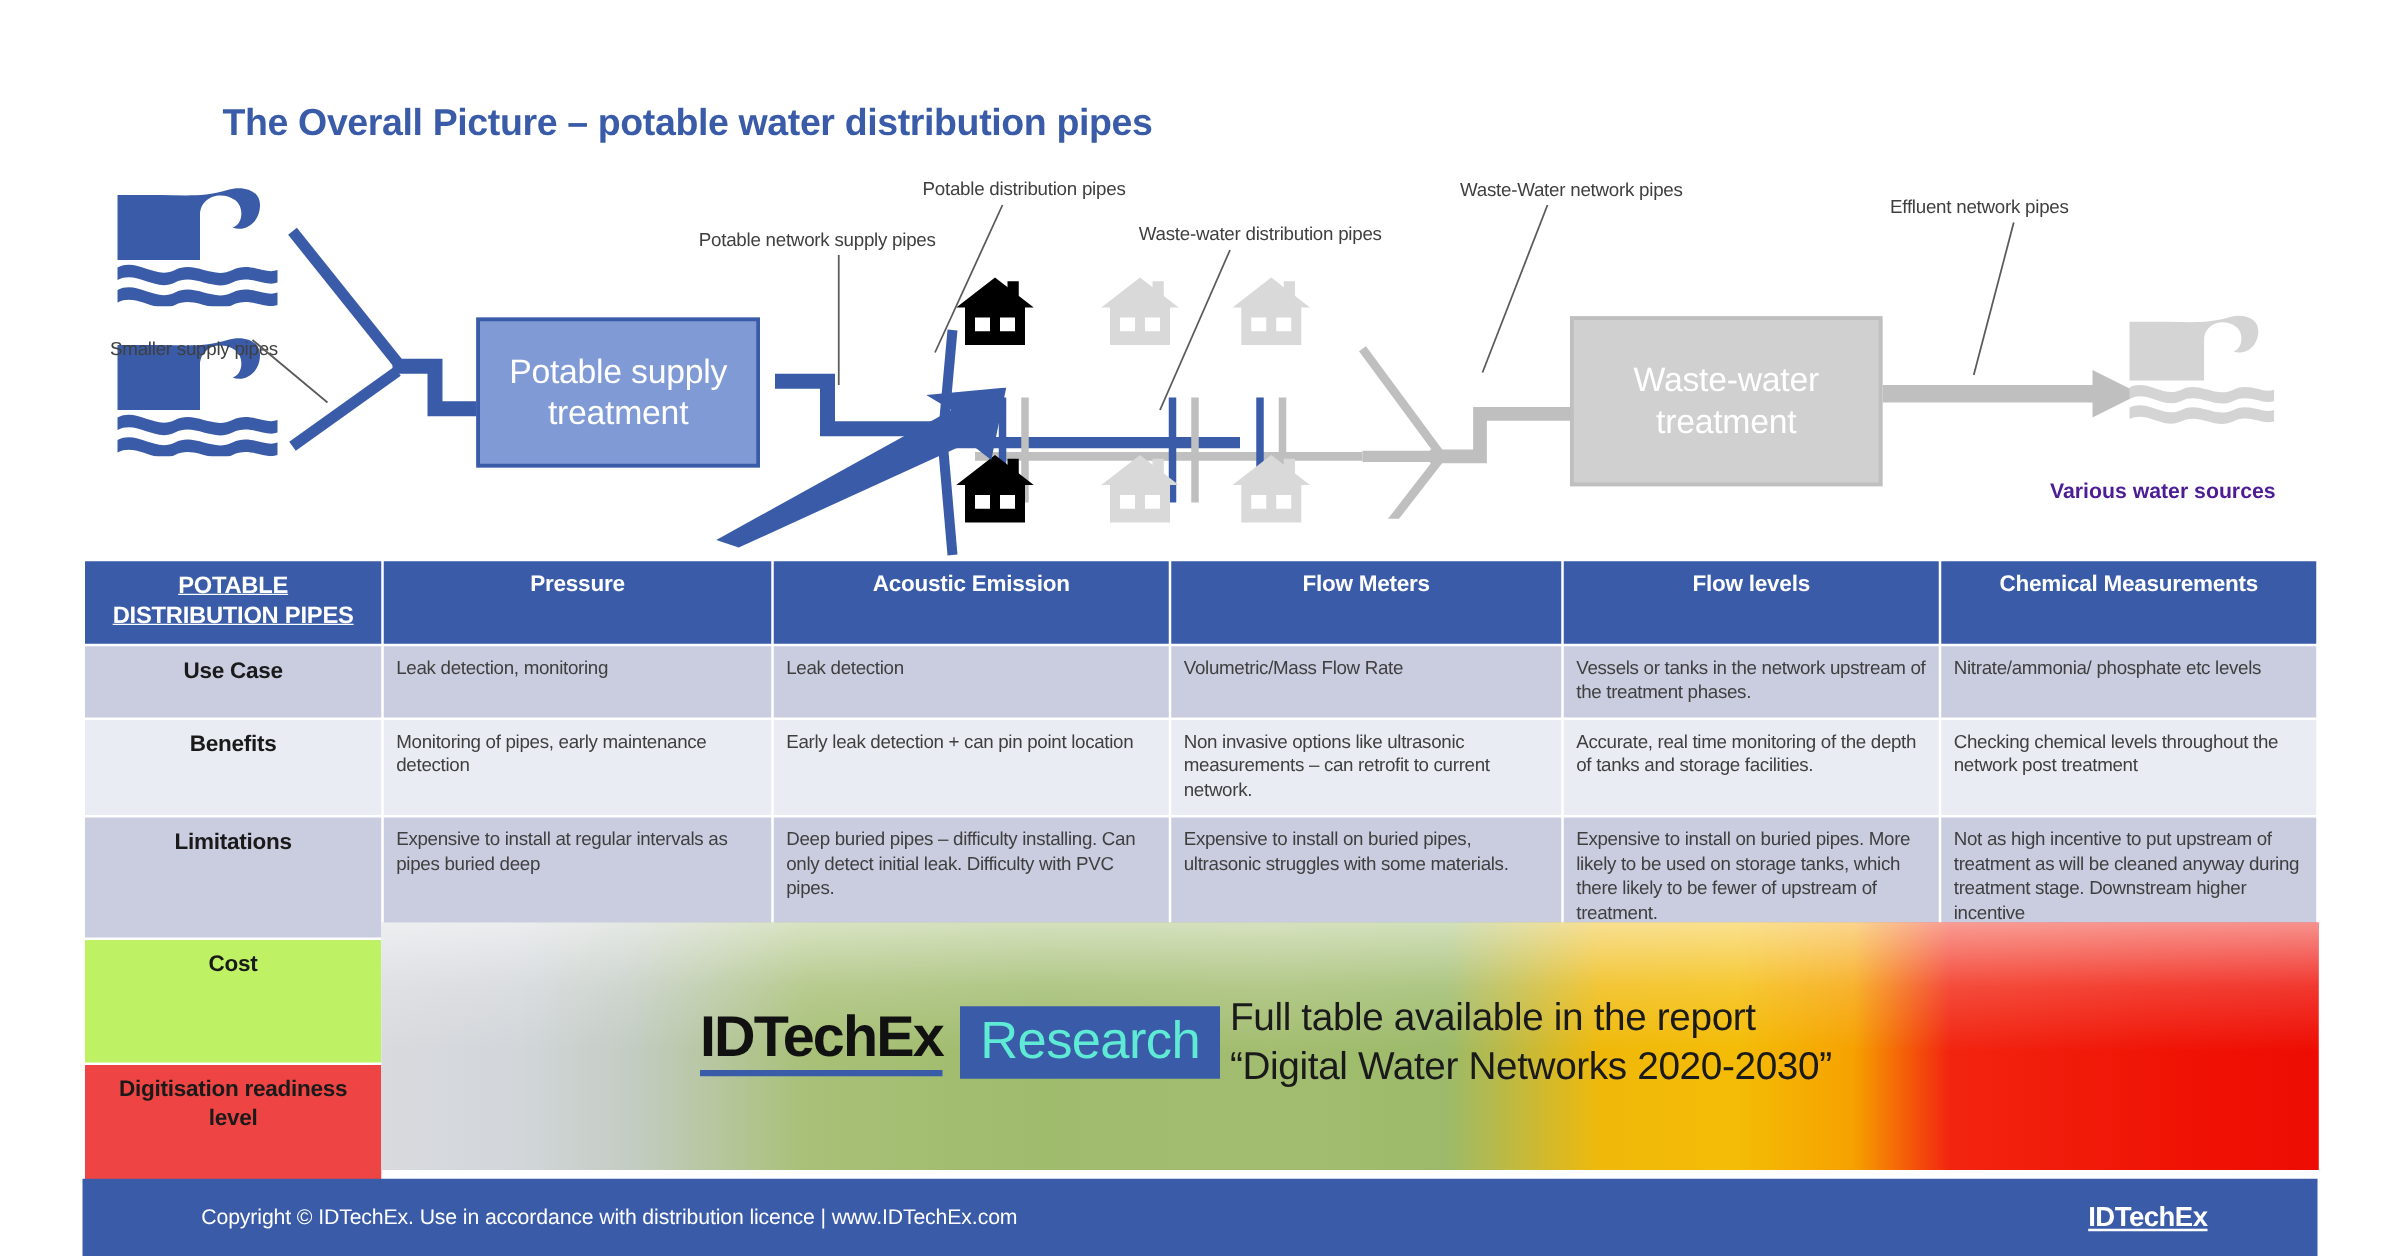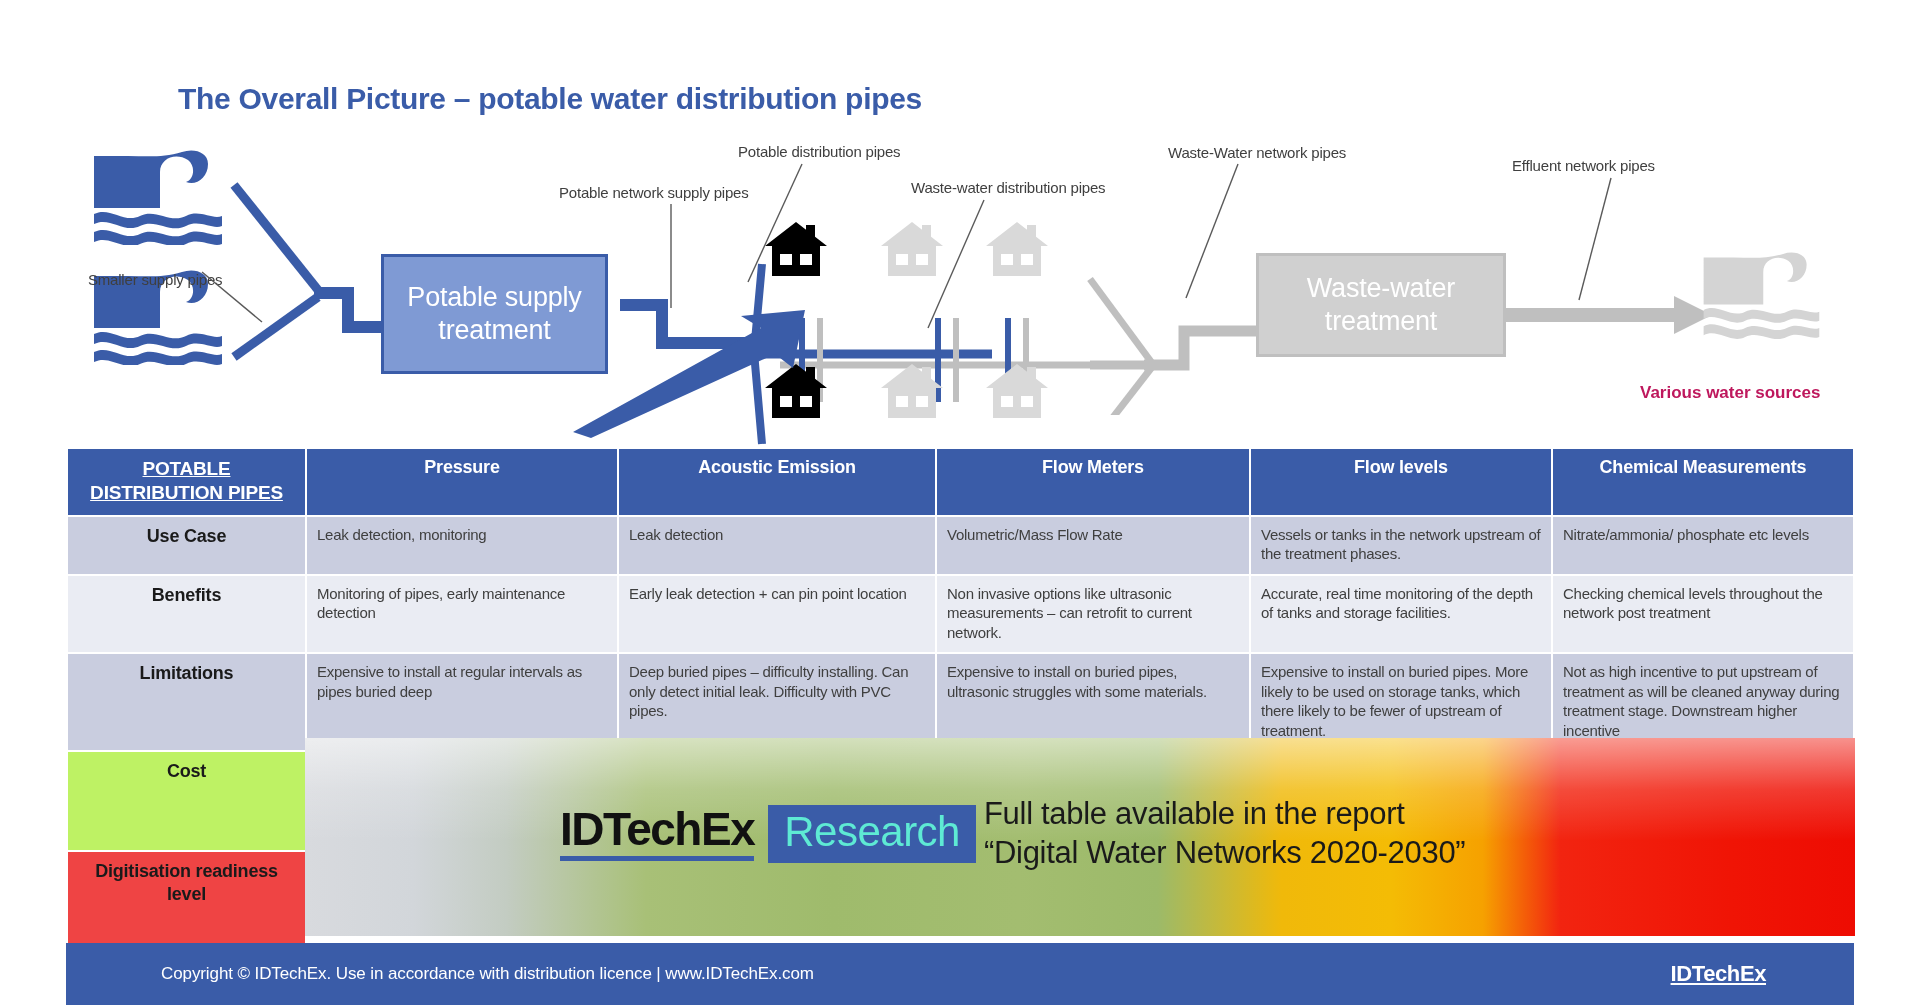--- a/index.html
+++ b/index.html
@@ -50,29 +50,29 @@
     letter-spacing: -0.2px;
   }
   .proc-potable {
     background: #7F9AD4;
     border: 3px solid #3A5CA8;
     left: 381px; top: 114px; width: 227px; height: 120px;
   }
   .proc-waste {
     background: #D0D0D0;
     border: 3px solid #BFBFBF;
-    left: 1256px; top: 113px; width: 250px; height: 104px;
+    left: 1256px; top: 113px; width: 250px; height: 136px;
     color: #ffffff;
   }
 
   .house { position: absolute; }
   .various-label {
     position: absolute;
     left: 1640px; top: 243px;
-    font-size: 17px; font-weight: bold; color: #be185d;
+    font-size: 17px; font-weight: bold; color: #4c1d95;
     white-space: nowrap;
   }
 
   
   .table-wrap {
     position: absolute;
     left: 66px; top: 447px;
     width: 1789px;
   }
   table.matrix {

